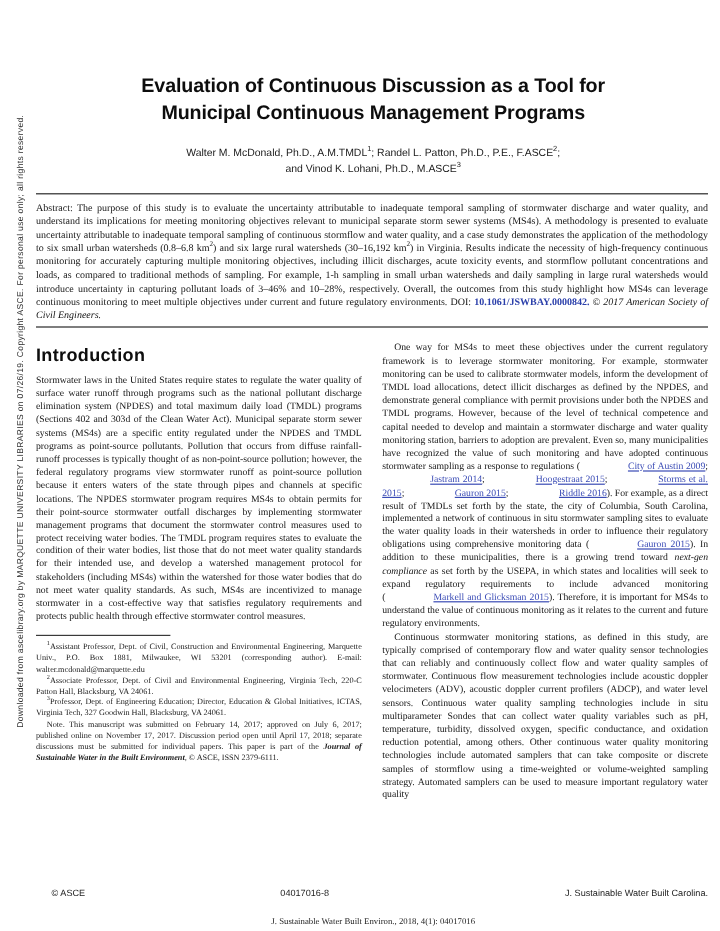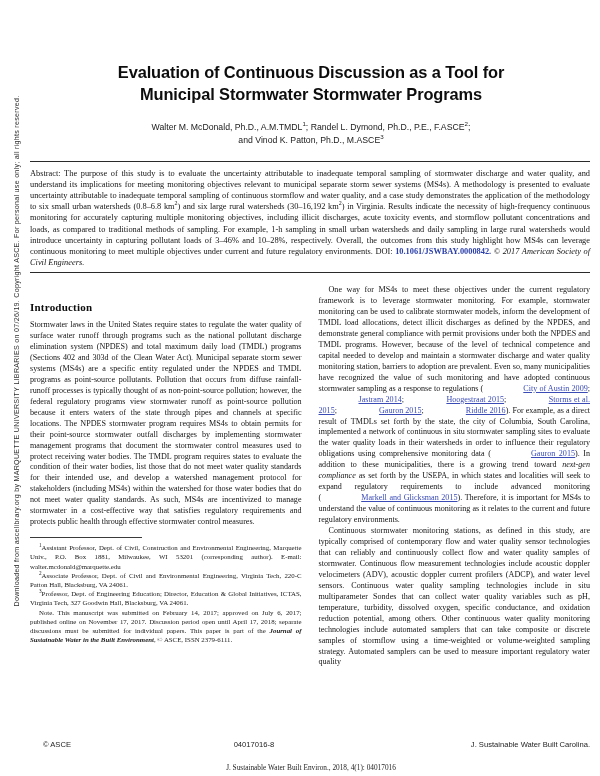--- a/index.html
+++ b/index.html
@@ -109,25 +109,25 @@
     padding: 12px 10px 0 8px;
     height: 455px;
     box-sizing: border-box;
   }
   .col {
     width: 272px;
     position: relative;
   }
 
   .sec-head {
-    font-family: Liberation Serif, serif;
-    font-size: 11px;
+    font-family: Liberation Sans, sans-serif;
+    font-size: 15px;
     font-weight: bold;
     letter-spacing: 0.02em;
-    margin: 16px 0 7px 0;
+    margin: 3px 0 7px 0;
     color: #0d0d0d;
   }
 
   p.body-par {
     margin: 0;
     font-size: 8.1px;
     line-height: 1.355;
     text-align: justify;
     text-justify: inter-word;
     color: #141414;
@@ -188,26 +188,26 @@
 <body>
 
 <div class="watermark-rail">
   <div class="watermark-text">Downloaded from ascelibrary.org by MARQUETTE UNIVERSITY LIBRARIES on 07/26/19. Copyright ASCE. For personal use only; all rights reserved.</div>
 </div>
 
 <div class="page">
 
   <h1 class="title">
     <span>Evaluation of Continuous Discussion as a Tool for</span><br>
-    <span>Municipal Stormwater Stormwater Programs</span>
+    <span>Municipal Continuous Management Programs</span>
   </h1>
 
   <div class="authors">
-    <span>Walter M. McDonald, Ph.D., A.M.TMDL</span><sup>1</sup><span>; Randel L. Dymond, Ph.D., P.E., F.ASCE</span><sup>2</sup><span>;</span><br>
-    <span>and Vinod K. Patton, Ph.D., M.ASCE</span><sup>3</sup>
+    <span>Walter M. McDonald, Ph.D., A.M.TMDL</span><sup>1</sup><span>; Randel L. Patton, Ph.D., P.E., F.ASCE</span><sup>2</sup><span>;</span><br>
+    <span>and Vinod K. Lohani, Ph.D., M.ASCE</span><sup>3</sup>
   </div>
 
   <div class="rule-top"></div>
 
   <p class="abstract">
     <b>Abstract:</b><span> The purpose of this study is to evaluate the uncertainty attributable to inadequate temporal sampling of stormwater discharge and water quality, and understand its implications for meeting monitoring objectives relevant to municipal separate storm sewer systems (MS4s). A methodology is presented to evaluate uncertainty attributable to inadequate temporal sampling of continuous stormflow and water quality, and a case study demonstrates the application of the methodology to six small urban watersheds (0.8–6.8 km</span><sup>2</sup><span>) and six large rural watersheds (30–16,192 km</span><sup>2</sup><span>) in Virginia. Results indicate the necessity of high-frequency continuous monitoring for accurately capturing multiple monitoring objectives, including illicit discharges, acute toxicity events, and stormflow pollutant concentrations and loads, as compared to traditional methods of sampling. For example, 1-h sampling in small urban watersheds and daily sampling in large rural watersheds would introduce uncertainty in capturing pollutant loads of 3–46% and 10–28%, respectively. Overall, the outcomes from this study highlight how MS4s can leverage continuous monitoring to meet multiple objectives under current and future regulatory environments. </span><b>DOI:</b>&nbsp;<a class="doi-link" href="#">10.1061/JSWBAY.0000842.</a><i> © 2017 American Society of Civil Engineers.</i>
   </p>
 
   <div class="rule-bottom"></div>
 

